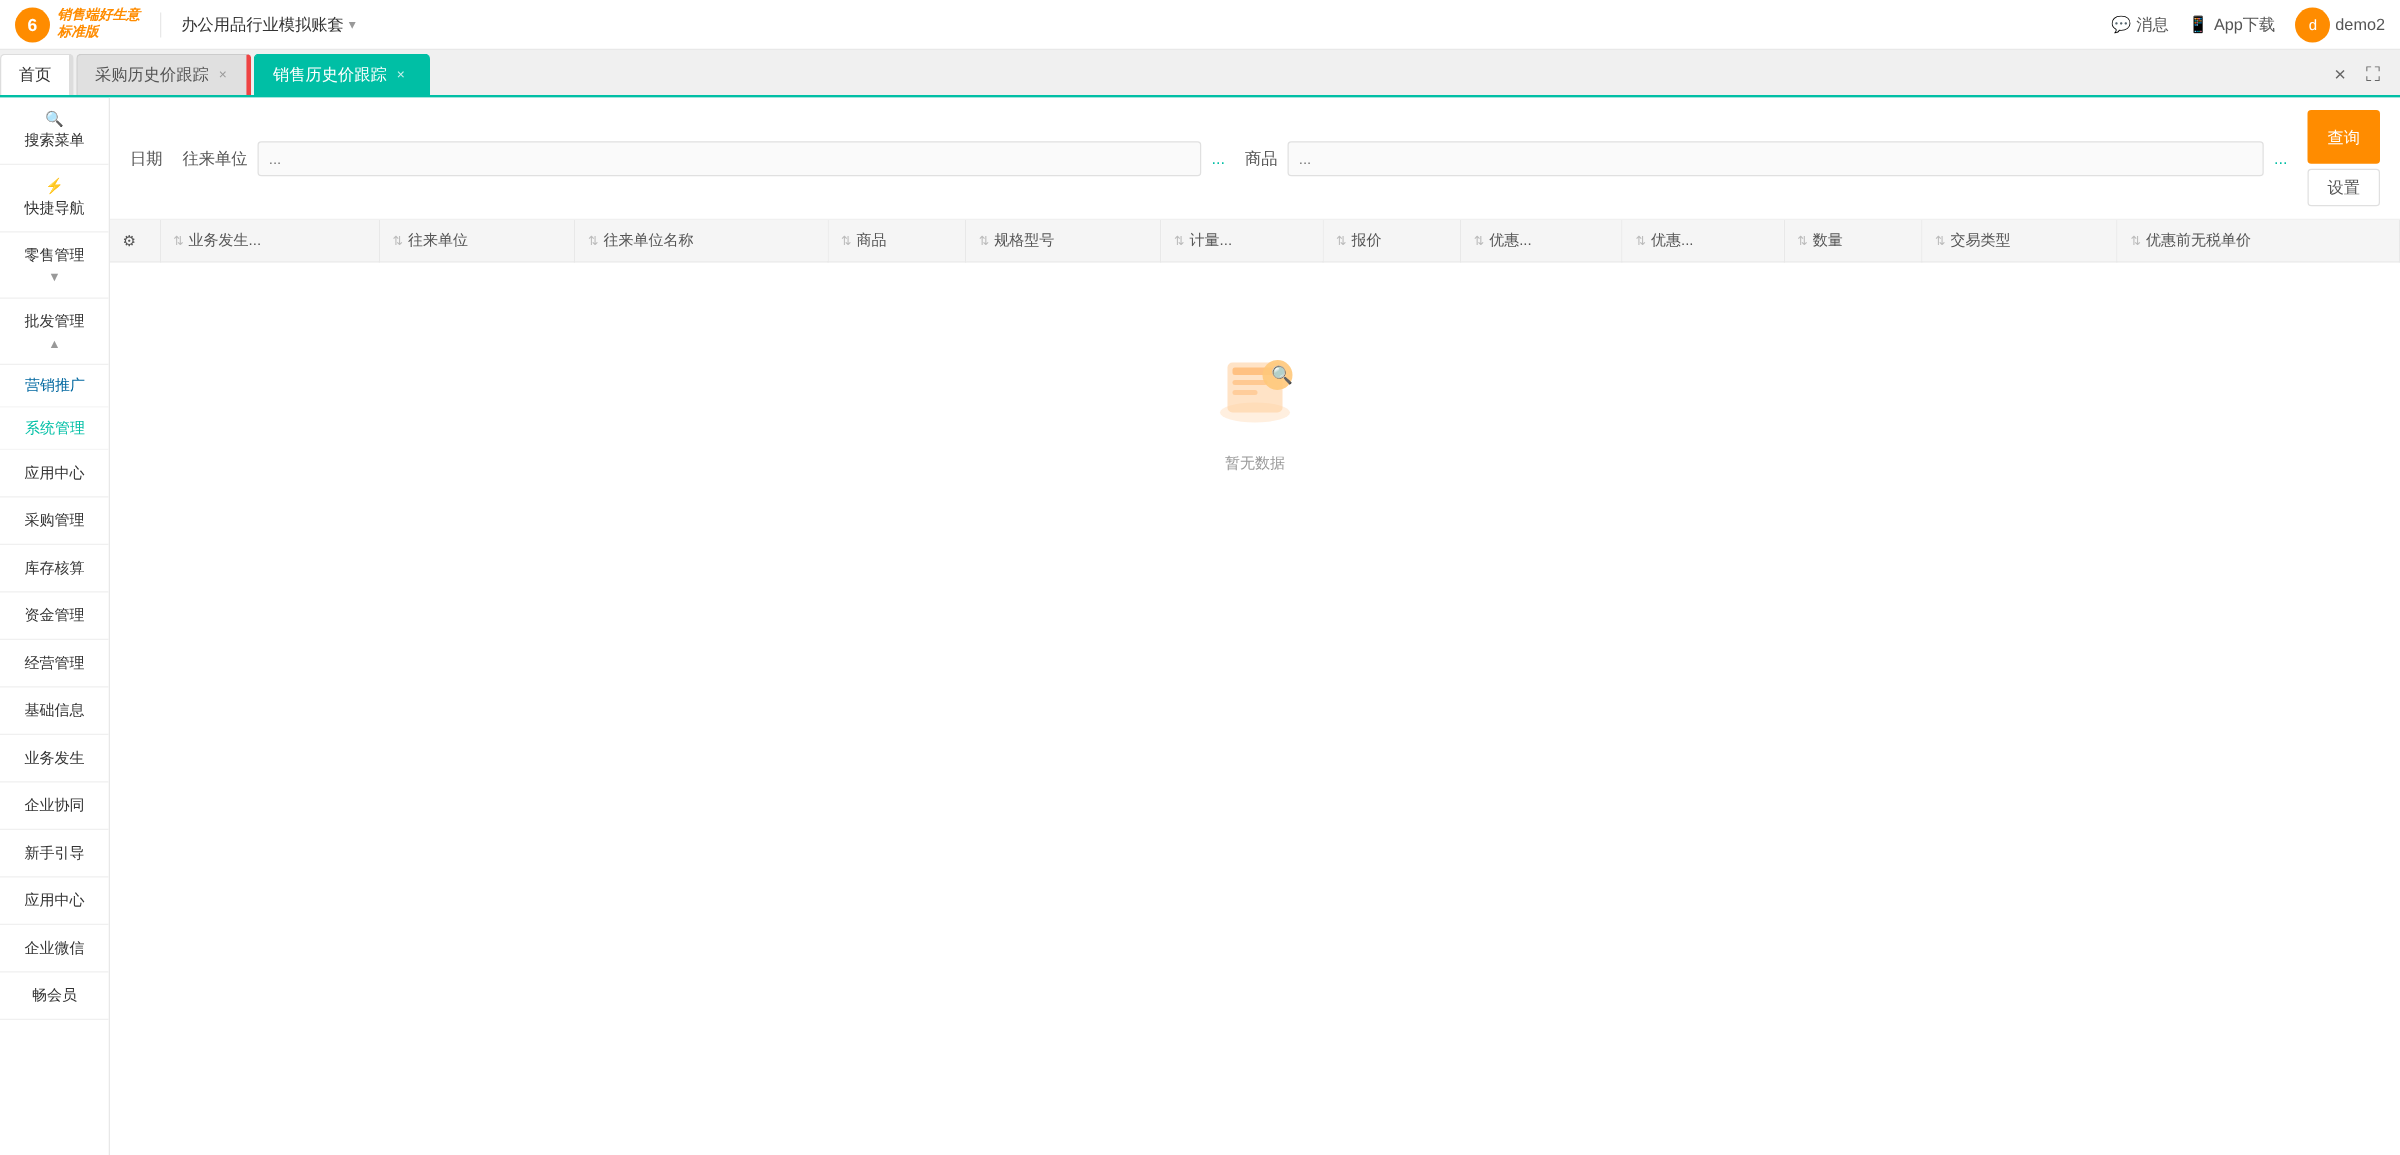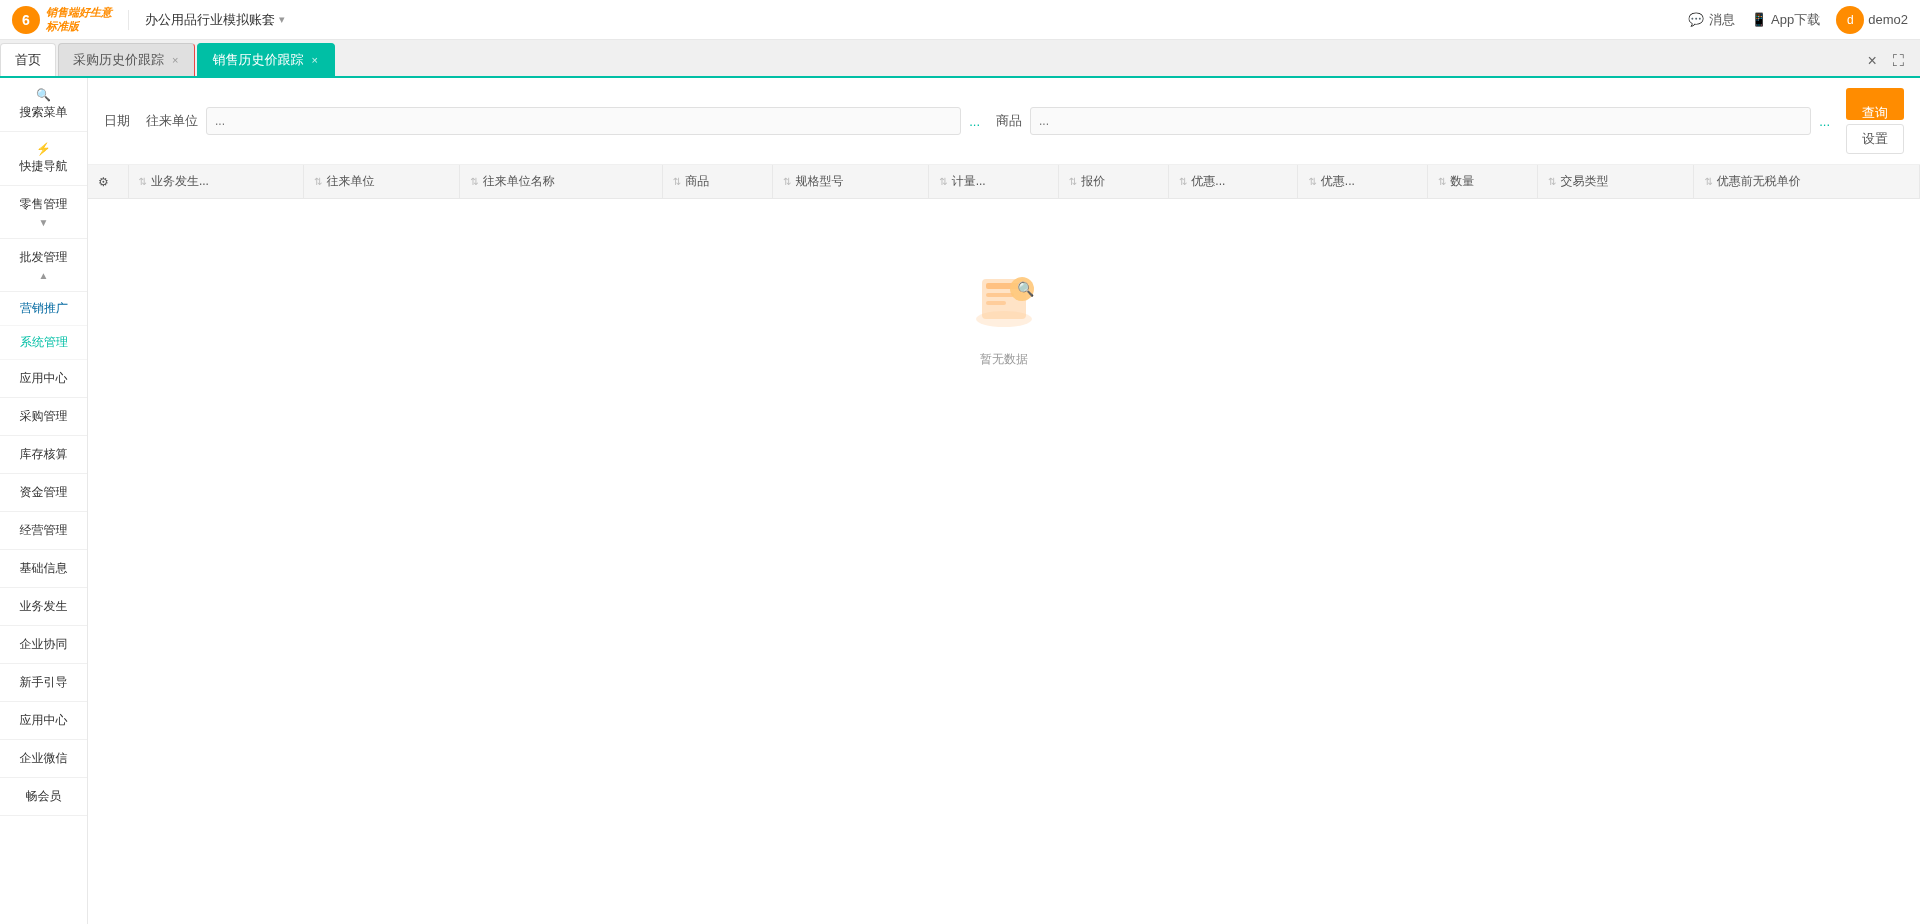--- a/index.html
+++ b/index.html
@@ -101,21 +101,21 @@
     .tab {
       height: 32px;
       padding: 16px 14px;
       display: flex;
       align-items: center;
       gap: 6px;
       cursor: pointer;
       font-size: 13px;
       color: #555;
       background: #e0e0e0;
-      border-right: 1px solid #ef4444;
+      border-right: 4px solid #ef4444;
       border-top: 1px solid #ccc;
       border-left: 1px solid #ccc;
       border-radius: 4px 4px 0 0;
       margin-right: 2px;
       position: relative;
     }
     .tab.active {
       background: #00bfa5;
       color: white;
       border-color: #00bfa5;
@@ -333,25 +333,25 @@
     }
     .filter-dots {
       color: #00bfa5;
       cursor: pointer;
       font-size: 13px;
     }
     .query-btn {
       background: #ff8c00;
       color: white;
       border: none;
-      padding: 16px 16px;
+      padding: 6px 16px;
       border-radius: 3px;
       cursor: pointer;
       font-size: 13px;
-      height: 30px;
+      height: 43px;
     }
     .settings-btn {
       background: #fff;
       color: #555;
       border: 1px solid #e0e0e0;
       padding: 5px 12px;
       border-radius: 3px;
       cursor: pointer;
       font-size: 13px;
       height: 30px;

